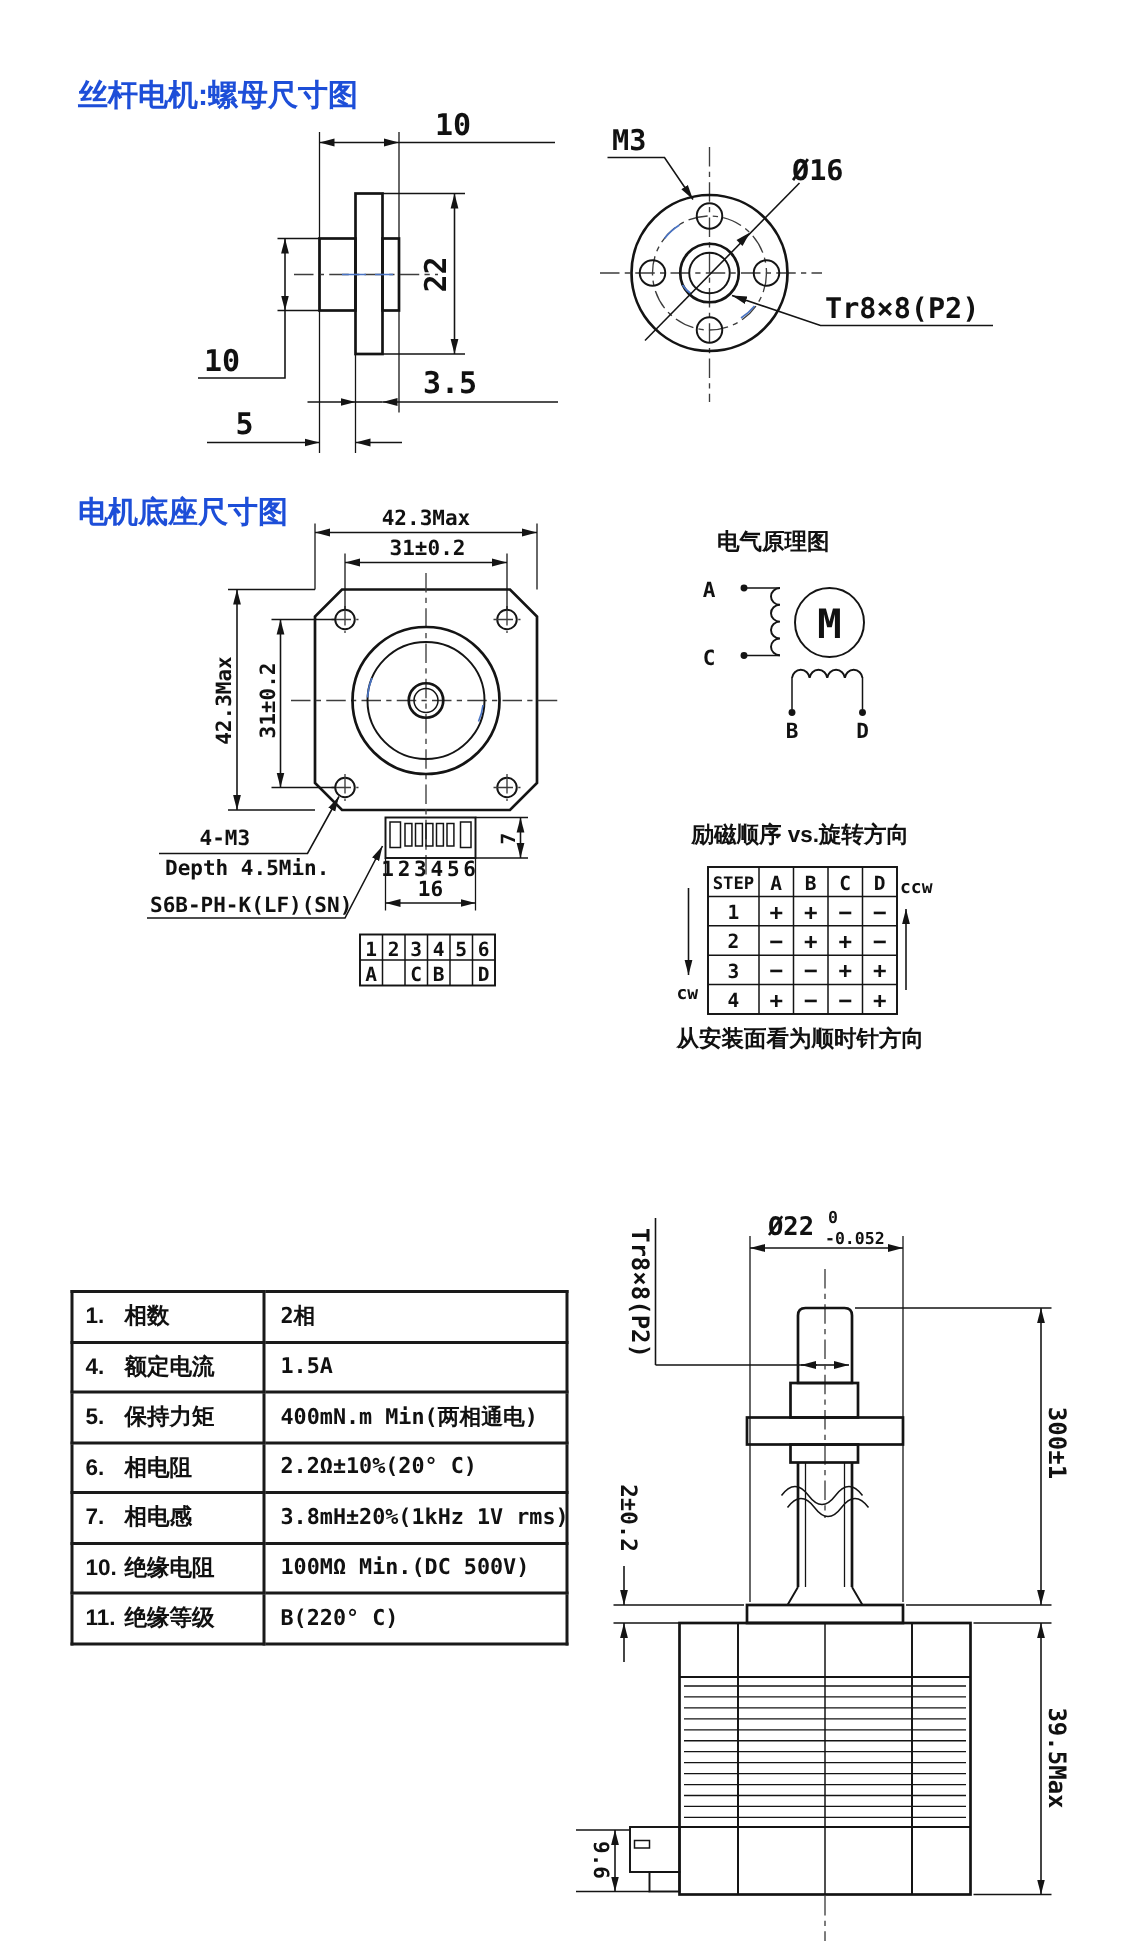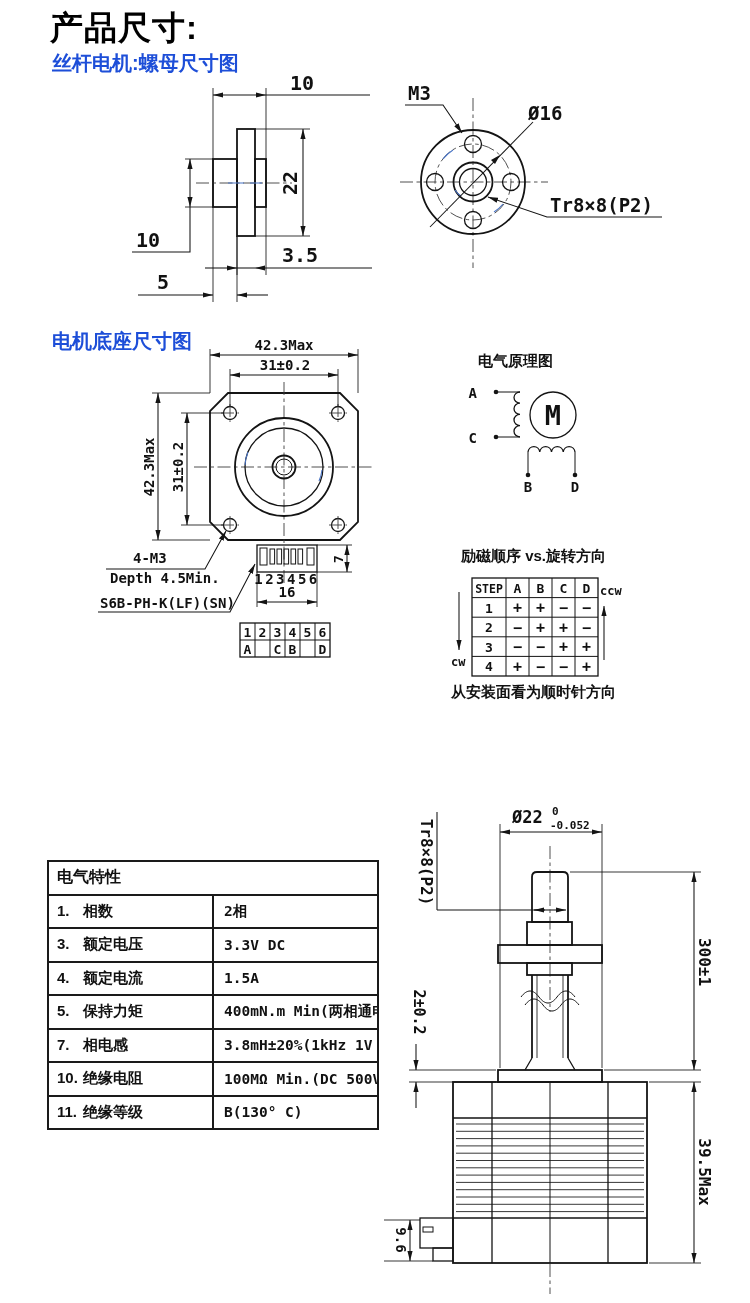--- a/index.html
+++ b/index.html
@@ -38,21 +38,20 @@
     <defs>
       <marker id="aE" markerWidth="11" markerHeight="7" refX="10" refY="3.5" orient="auto" markerUnits="userSpaceOnUse">
         <path d="M10,3.5 L0,0.9 L0,6.1 Z" fill="#141414"></path>
       </marker>
       <marker id="aS" markerWidth="11" markerHeight="7" refX="10" refY="3.5" orient="auto-start-reverse" markerUnits="userSpaceOnUse">
         <path d="M10,3.5 L0,0.9 L0,6.1 Z" fill="#141414"></path>
       </marker>
     </defs>
   </svg>
 
-  <div class="abs page-title" style="left:50px;top:6px;">产品尺寸:</div>
   <div class="abs red-head" style="left:52px;top:50px;">丝杆电机:螺母尺寸图</div>
 
   <svg style="left:0;top:75px;" width="750" height="250" viewBox="0 75 750 250">
     <g>
       <rect x="213" y="159" width="24" height="48" class="s2"></rect>
       <rect x="237" y="129" width="18" height="107" class="s2"></rect>
       <rect x="255" y="159" width="11" height="48" class="s2"></rect>
       <path class="cl" d="M196,183 H292"></path>
       <path class="clb" d="M228,183 H244 M250,183 H262"></path>
 
@@ -230,50 +229,47 @@
 
     <line class="dim" x1="459" y1="592" x2="459" y2="650" marker-end="url(#aE)"></line>
     <text x="451" y="666" font-size="12">cw</text>
     <text x="600" y="595" font-size="12">ccw</text>
     <line class="dim" x1="604" y1="660" x2="604" y2="606" marker-end="url(#aE)"></line>
     <text x="451" y="697" font-size="15" class="cn">从安装面看为顺时针方向</text>
   </svg>
 
   <table class="spec">
     <tbody>
-        <tr>
-          <th colspan="2">电气特性</th>
-        </tr>
     <tr>
           <td class="c1"><span class="no">1.</span><span>相数</span></td>
           <td class="val">2相</td>
         </tr>
     <tr>
-          <td class="c1"><span class="no">3.</span><span>额定电压</span></td>
-          <td class="val">3.3V DC</td>
-        </tr>
-    <tr>
           <td class="c1"><span class="no">4.</span><span>额定电流</span></td>
           <td class="val">1.5A</td>
         </tr>
     <tr>
           <td class="c1"><span class="no">5.</span><span>保持力矩</span></td>
           <td class="val">400mN.m Min(两相通电)</td>
         </tr>
     <tr>
+          <td class="c1"><span class="no">6.</span><span>相电阻</span></td>
+          <td class="val">2.2Ω±10%(20° C)</td>
+        </tr>
+    <tr>
           <td class="c1"><span class="no">7.</span><span>相电感</span></td>
           <td class="val">3.8mH±20%(1kHz 1V rms)</td>
         </tr>
     <tr>
           <td class="c1"><span class="no">10.</span><span>绝缘电阻</span></td>
           <td class="val">100MΩ Min.(DC 500V)</td>
         </tr>
     <tr>
           <td class="c1"><span class="no">11.</span><span>绝缘等级</span></td>
-          <td class="val">B(130° C)</td>
+          <td class="val">B(220° C)</td>
         </tr>
   </tbody>
     </table>
 
   <svg style="left:380px;top:785px;" width="370" height="518" viewBox="380 785 370 518">
 
     <text x="421" y="862" font-size="16" text-anchor="middle" transform="rotate(90 421 862)">Tr8×8(P2)</text>
     <path class="dim" d="M437,812 V910 M437,910 H545"></path>
     <line class="dim" x1="545" y1="910" x2="534" y2="910" marker-end="url(#aE)"></line>
     <line class="dim" x1="545" y1="910" x2="566" y2="910" marker-end="url(#aE)"></line>

